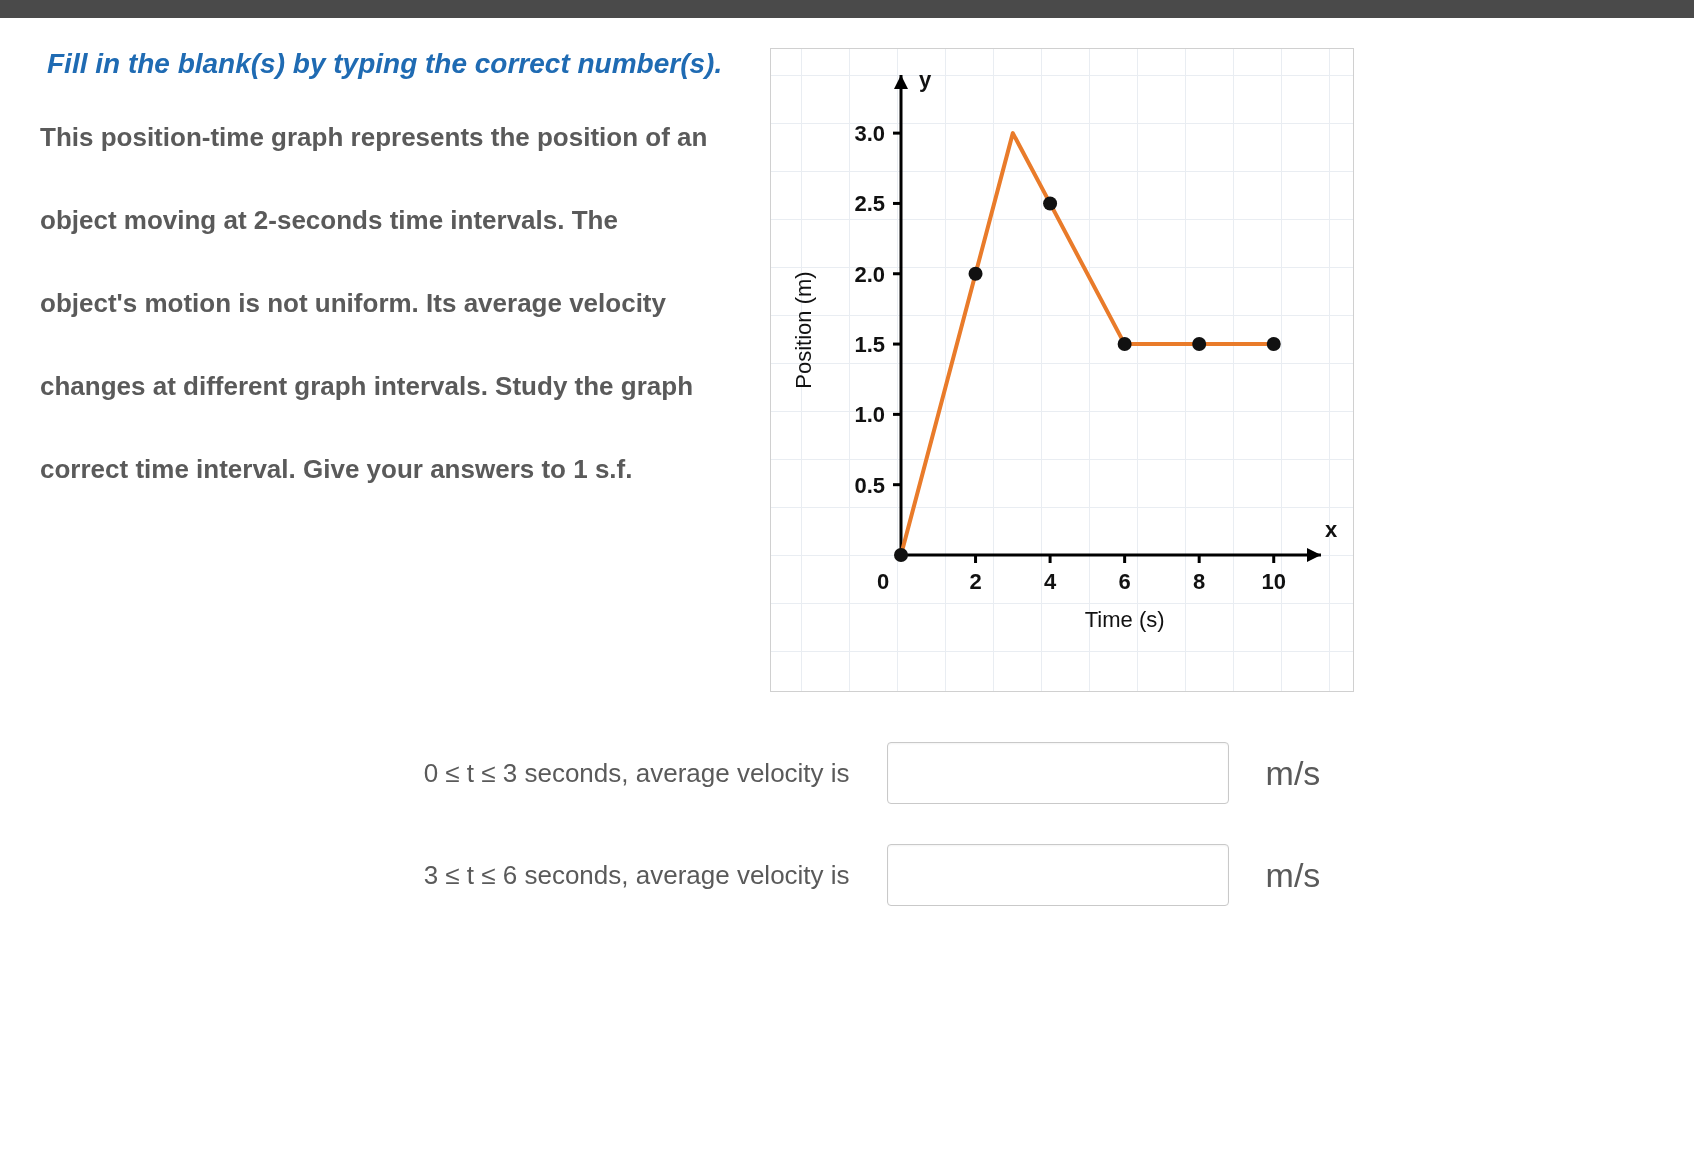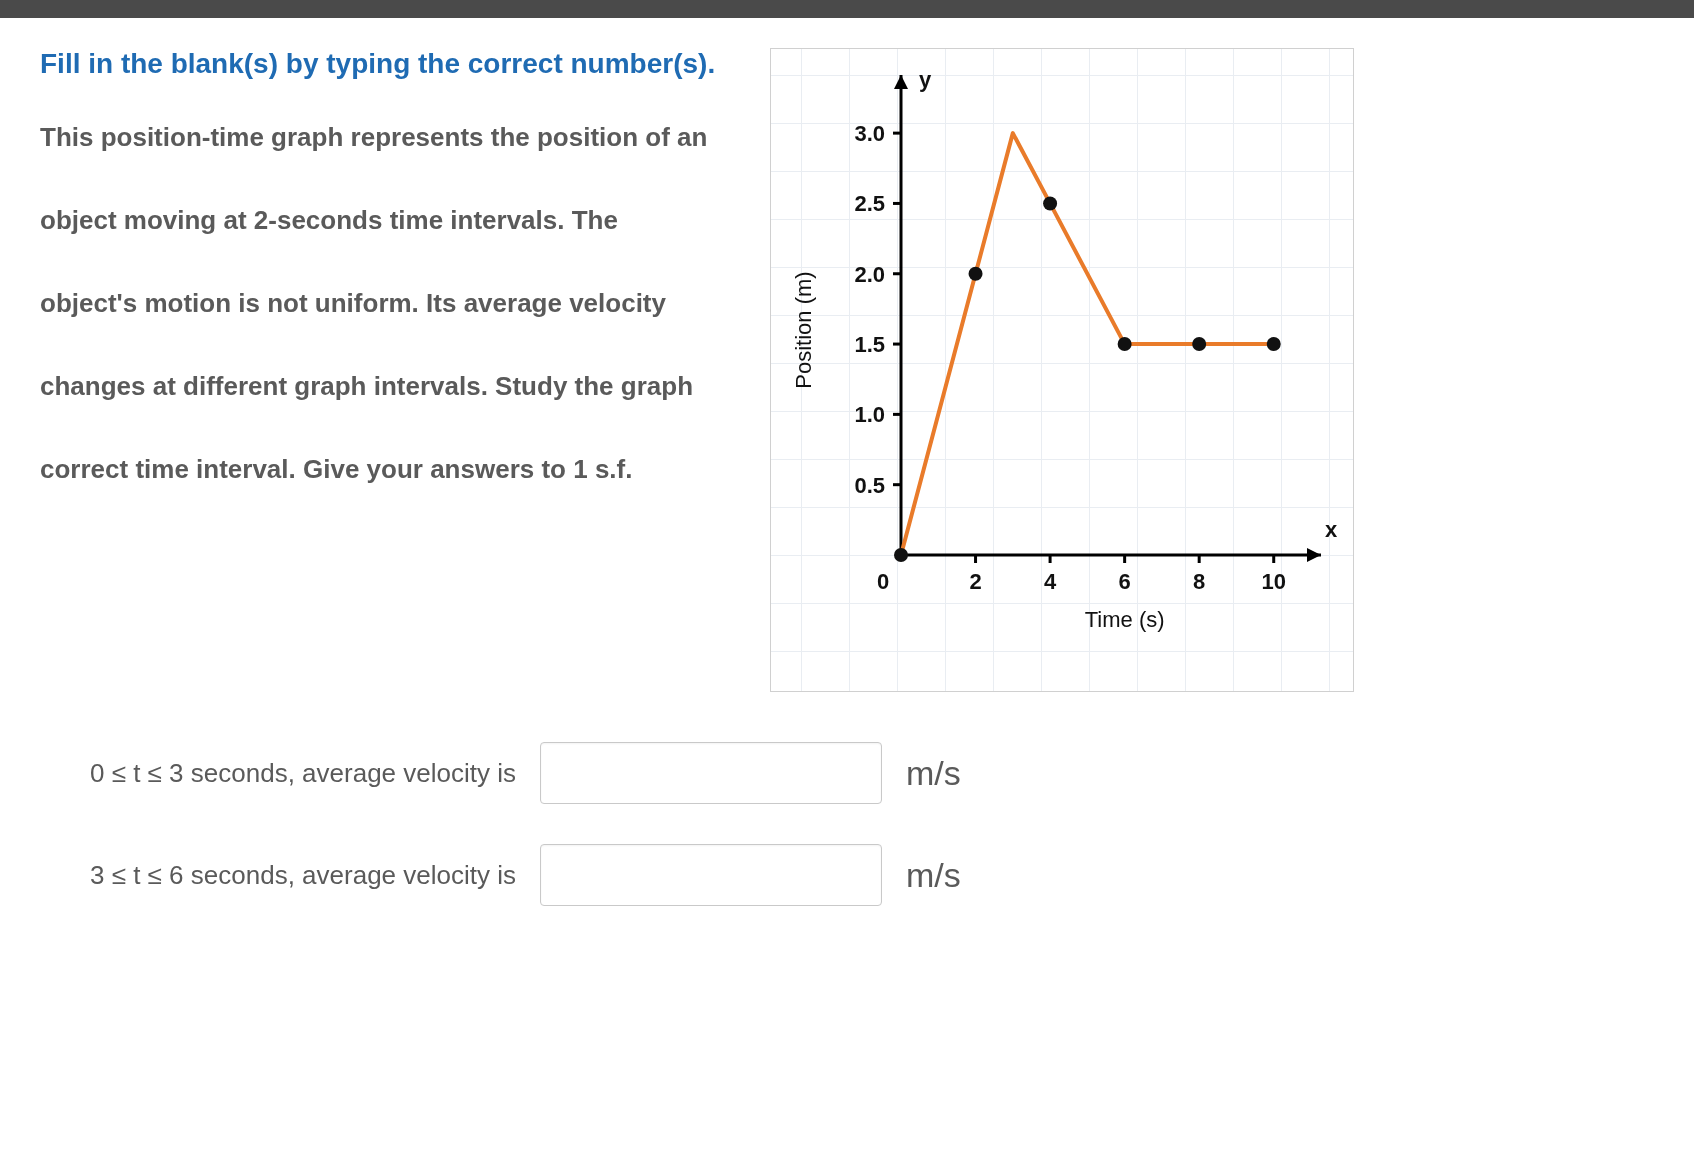--- a/index.html
+++ b/index.html
@@ -20,23 +20,25 @@
     display: flex;
     gap: 30px;
     align-items: flex-start;
   }
   .left {
     flex: 1 1 auto;
     max-width: 700px;
   }
   .instruction {
     color: #1f6bb3;
+    font-style: italic;
     font-weight: 700;
     font-size: 28px;
     margin-bottom: 40px;
+    margin-left: 7px;
   }
   .body-line {
     font-size: 26px;
     color: #5a5a5a;
     margin-bottom: 48px;
     line-height: 1.35;
     font-weight: bold;
   }
   .right {
     flex: 0 0 auto;
@@ -48,24 +50,25 @@
     background-position: -18px -22px;
     padding: 6px 12px 12px 10px;
   }
   .answers {
     margin-top: 50px;
     padding-left: 50px;
   }
   .answer-row {
     display: flex;
     align-items: center;
-    gap: 24px;
+    gap: 37px;
     margin-bottom: 40px;
     font-size: 26px;
     color: #5a5a5a;
+    justify-content: center;
   }
   .answer-row .interval {
     white-space: nowrap;
   }
   .answer-input {
     width: 320px;
     height: 60px;
     border: 1px solid #c9c9c9;
     border-radius: 4px;
     box-shadow: 0 1px 2px rgba(0,0,0,0.05) inset;

